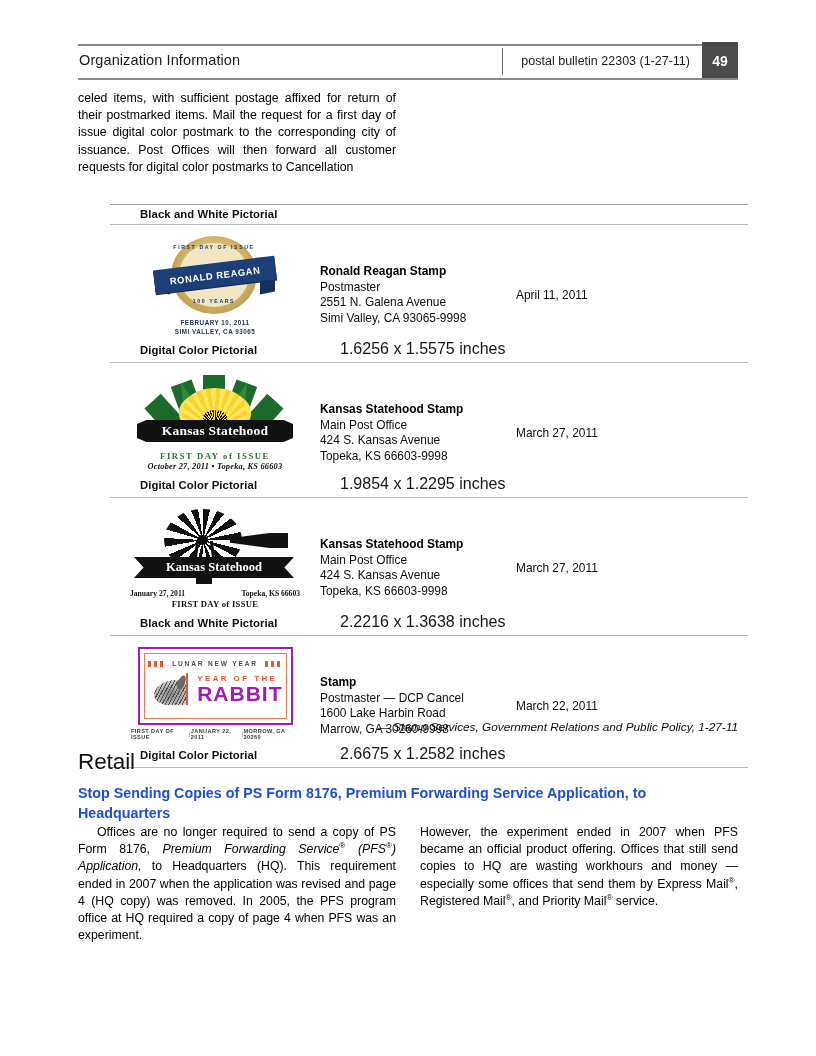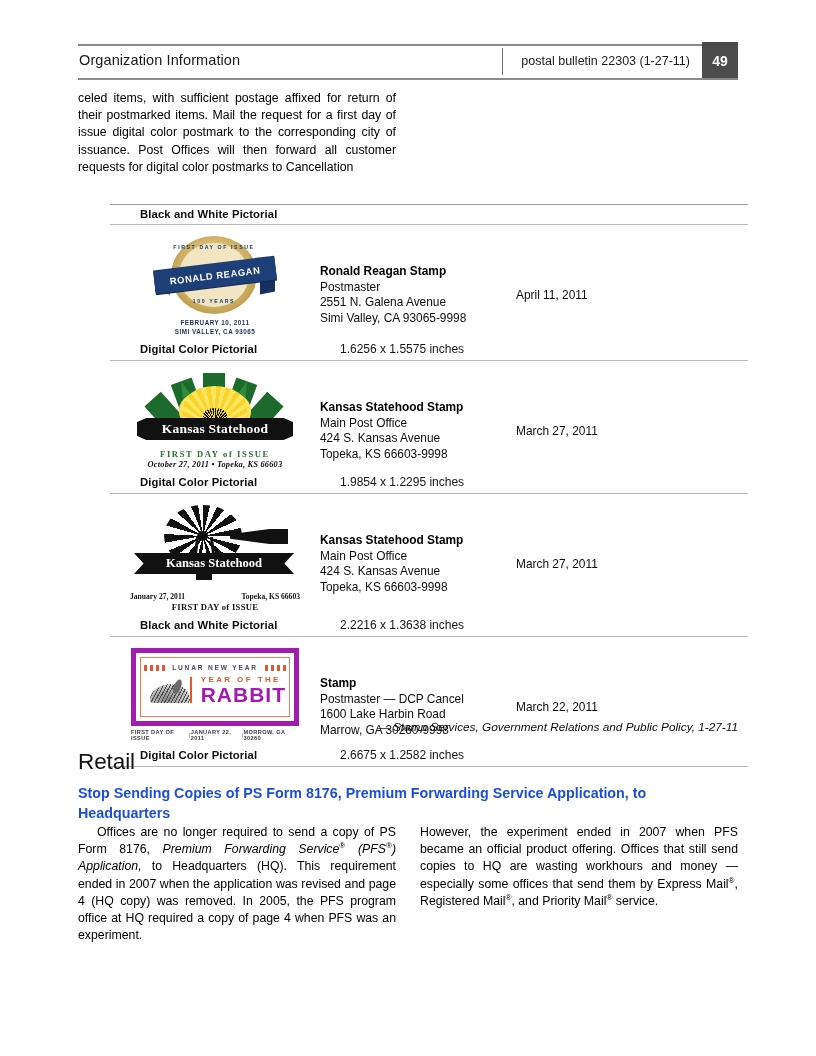--- a/index.html
+++ b/index.html
@@ -118,21 +118,21 @@
     color: #0f0f0f;
     padding: 3px 0 4px 30px;
     letter-spacing: 0.1px;
   }
   .pm-catrow {
     display: flex;
     align-items: baseline;
   }
   .pm-catrow .pm-cat { width: 200px; padding-bottom: 4px; }
   .pm-catrow .pm-dim {
-    font-size: 12px;
+    font-size: 16px;
     color: #161616;
     padding-bottom: 4px;
   }
 
   .pm-row {
     display: flex;
     align-items: flex-start;
     padding: 9px 0 4px 0;
     min-height: 96px;
   }
@@ -365,21 +365,21 @@
     font-size: 12.6px;
     font-weight: bold;
   }
   .art-windmill .base {
     position: absolute;
     left: 66px; top: 68px;
     width: 16px; height: 7px;
     background: #111;
   }
   .art-wm-cap1 {
-    margin-top: 7px;
+    margin-top: 0;
     width: 170px;
     display: flex;
     justify-content: space-between;
     font-family: "Liberation Serif", serif;
     font-size: 7.6px;
     font-weight: bold;
     color: #111;
     text-align: center;
   }
   .art-wm-cap1 span { display: inline-block; }
@@ -388,24 +388,24 @@
     font-family: "Liberation Serif", serif;
     font-size: 8.6px;
     font-weight: bold;
     color: #111;
     margin-top: 1px;
     letter-spacing: 0.3px;
   }
 
   
   .art-rabbit {
-    width: 168px;
+    width: 155px;
     height: 78px;
     position: relative;
-    border: 5px solid #a21caf;
+    border: 2px solid #a21caf;
     box-sizing: border-box;
     background: #fff;
   }
   .art-rabbit .inner-border {
     position: absolute;
     left: 4px; top: 4px; right: 4px; bottom: 4px;
     border: 1px solid #eb7c55;
   }
   .art-rabbit .lunar {
     position: absolute;

